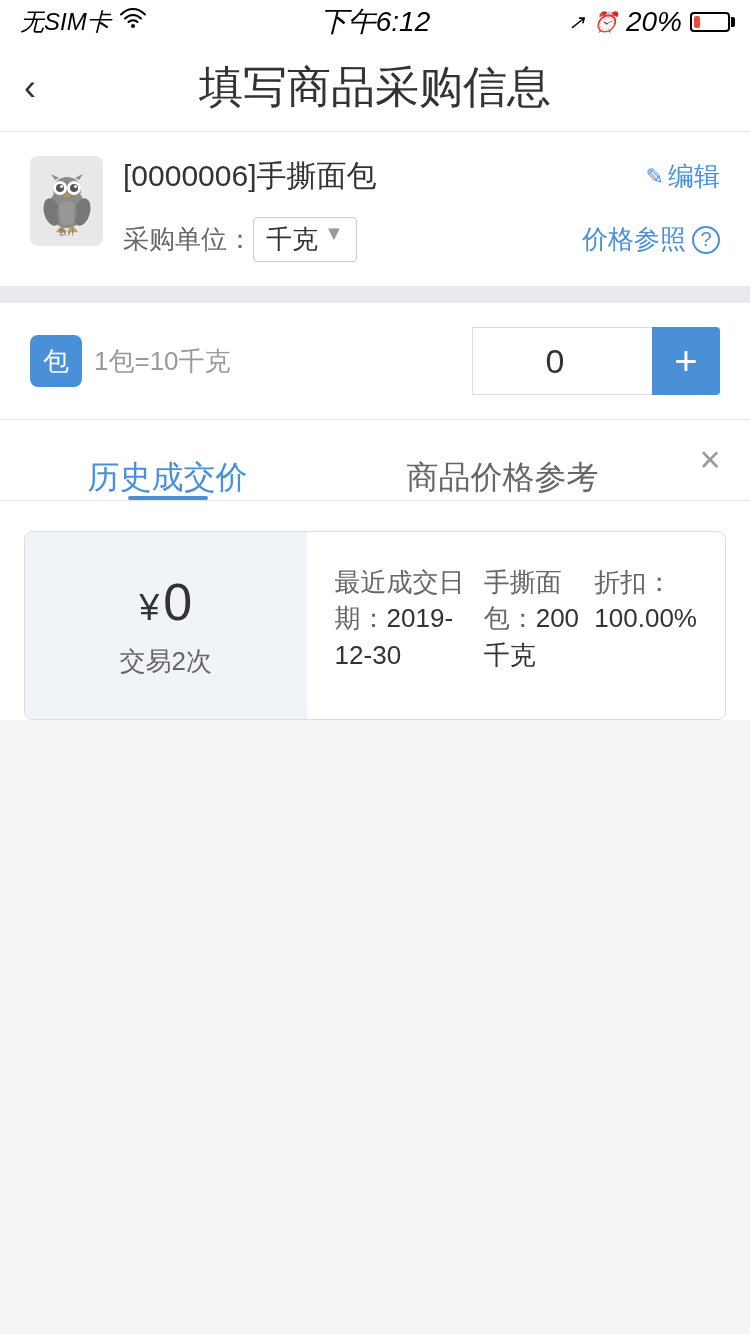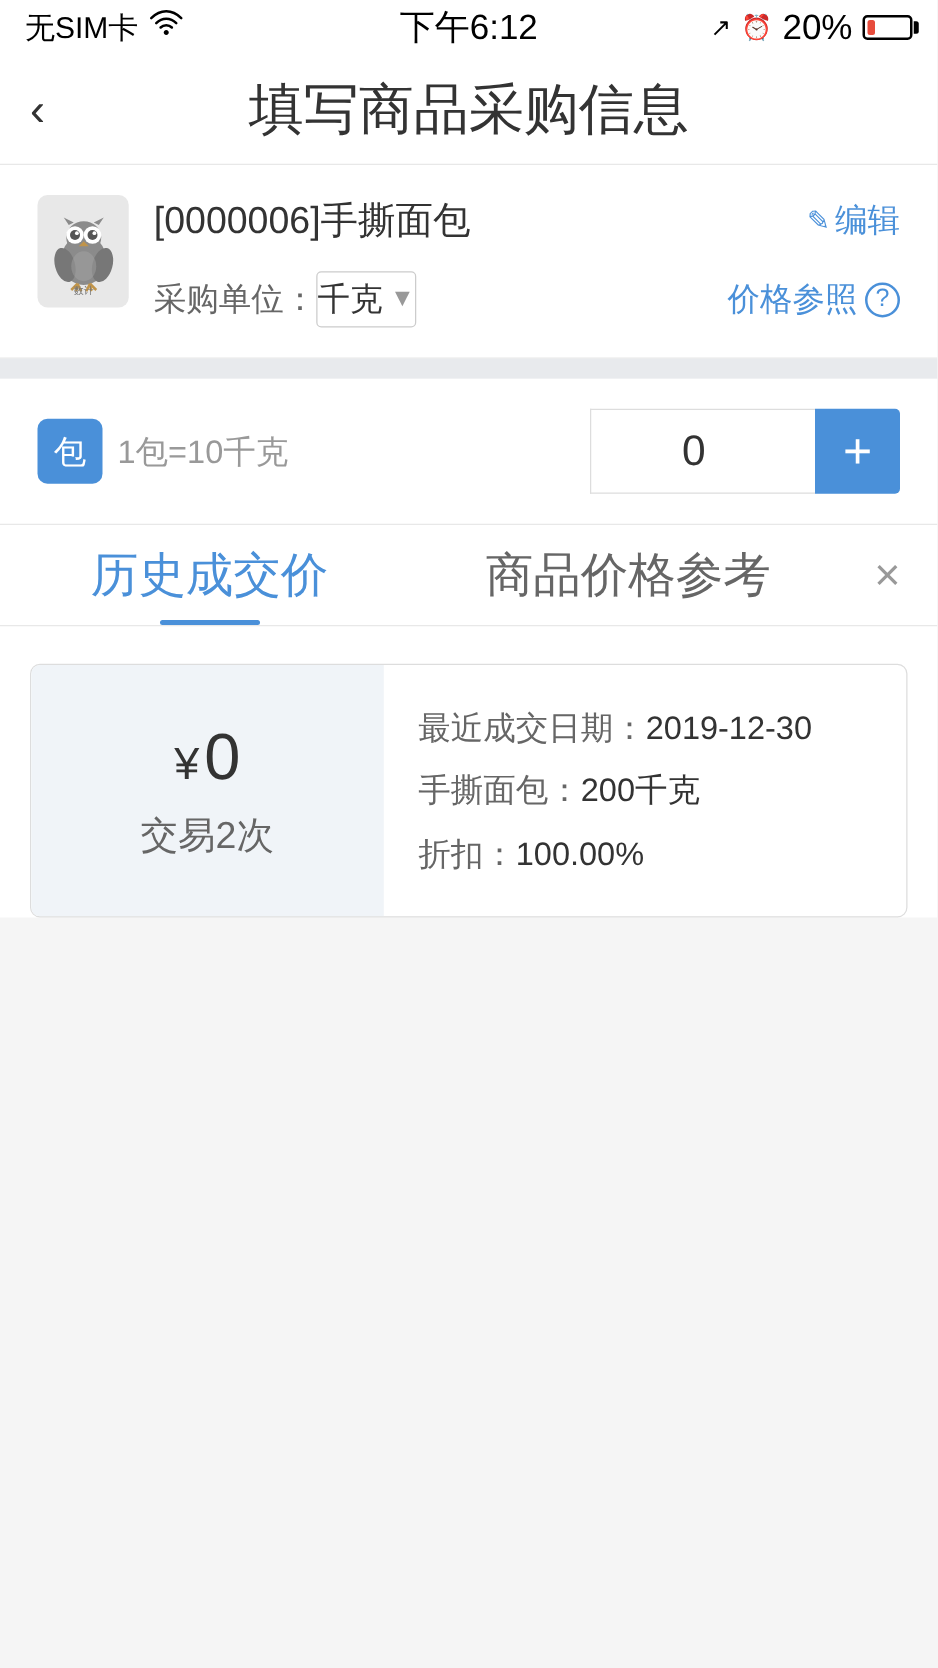--- a/index.html
+++ b/index.html
@@ -16,20 +16,21 @@
     .status-bar {
       width: 750px;
       height: 44px;
       background: #fff;
       display: flex;
       align-items: center;
       justify-content: space-between;
       padding: 0 20px;
       font-size: 24px;
       color: #000;
+      font-style: italic;
     }
     .status-left { display: flex; align-items: center; gap: 8px; }
     .status-time { font-size: 28px; font-weight: 500; position: absolute; left: 50%; transform: translateX(-50%); }
     .status-right { display: flex; align-items: center; gap: 8px; font-size: 22px; }
     .battery-bar {
       width: 40px; height: 20px; border: 2px solid #000; border-radius: 4px; position: relative; display: flex; align-items: center; padding: 2px;
     }
     .battery-bar::after {
       content: ''; position: absolute; right: -7px; top: 50%; transform: translateY(-50%);
       width: 4px; height: 10px; background: #000; border-radius: 0 2px 2px 0;
@@ -114,24 +115,24 @@
       display: flex;
       align-items: center;
       justify-content: space-between;
     }
     .unit-label {
       font-size: 26px;
       color: #666;
     }
     .unit-select {
       display: inline-flex;
-      align-items: center;
+      align-items: flex-start;
       border: 1px solid #ccc;
       border-radius: 4px;
-      padding: 4px 0;
+      padding: 4px 12px;
       font-size: 26px;
       color: #333;
       gap: 6px;
       cursor: pointer;
       background: #fff;
     }
     .unit-select-arrow {
       font-size: 20px;
       color: #999;
     }
@@ -230,23 +231,23 @@
     .tabs-header {
       display: flex;
       align-items: center;
       border-bottom: 1px solid #e8e8e8;
       position: relative;
     }
     .tab-item {
       flex: 1;
       height: 80px;
       display: flex;
-      align-items: center;
-      justify-content: center;
-      font-size: 38px;
+      align-items: flex-end;
+      justify-content: center;
+      font-size: 32px;
       color: #666;
       cursor: pointer;
       position: relative;
     }
     .tab-item.active {
       color: #4a90d9;
     }
     .tab-item.active::after {
       content: '';
       position: absolute;
@@ -289,29 +290,28 @@
     .price-amount {
       font-size: 52px;
       color: #333;
       font-weight: 400;
     }
     .price-yen {
       font-size: 36px;
       margin-right: 4px;
     }
     .price-trade {
-      font-size: 30px;
+      font-size: 26px;
       color: #666;
       margin-top: 12px;
     }
     .price-right {
       flex: 1.5;
       padding: 32px 28px;
       display: flex;
-      flex-direction: column;
       justify-content: flex-end;
       gap: 14px;
     }
     .price-detail-row {
       font-size: 26px;
       color: #333;
       line-height: 1.4;
     }
     .price-detail-label {
       color: #666;

